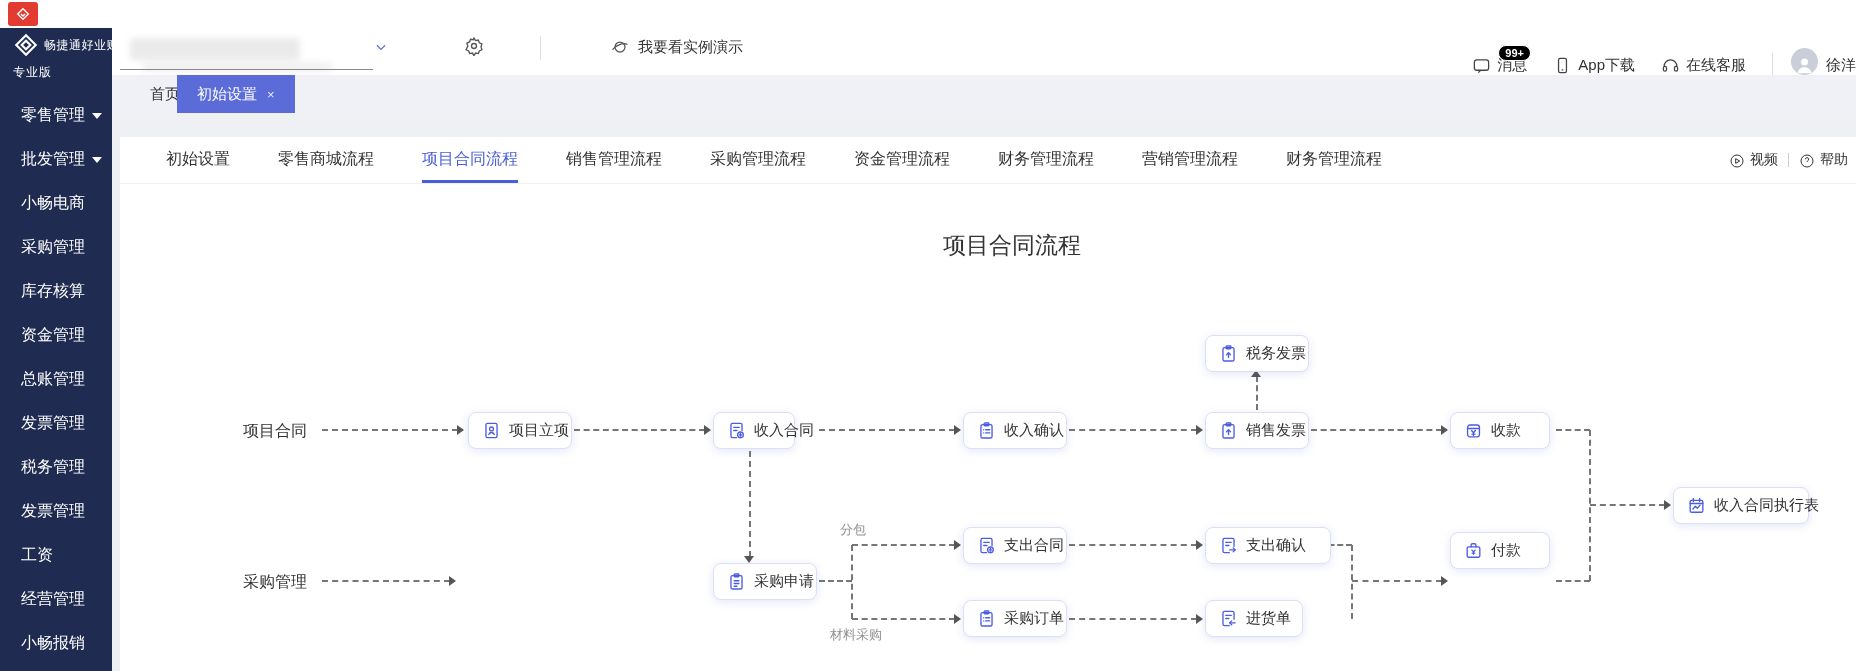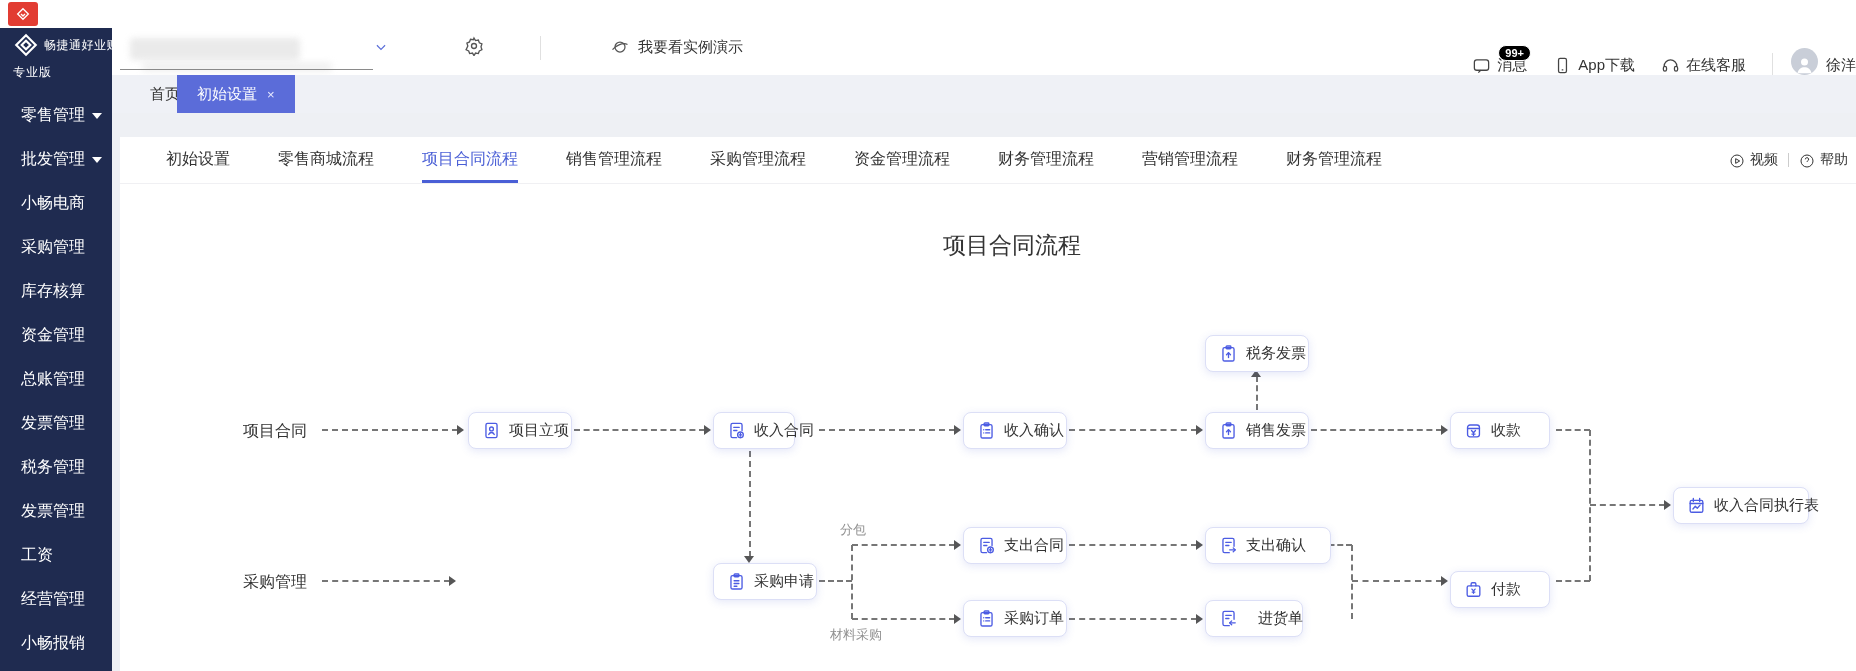--- a/index.html
+++ b/index.html
@@ -356,30 +356,30 @@
         <span class="fnode-label">支出确认</span>
       </div>
       <div class="fnode" style="left: 963px; top: 600px; width: 104px;">
         <span class="node-icon"><svg viewBox="0 0 24 24">
             <rect x="5" y="4.5" width="14" height="17" rx="2"></rect>
             <rect x="9" y="2.5" width="6" height="3.5" rx="1"></rect>
             <path d="M8.5 11h.01M11 11h5M8.5 15h.01M11 15h5"></path>
           </svg></span>
         <span class="fnode-label">采购订单</span>
       </div>
-      <div class="fnode" style="left: 1205px; top: 600px; width: 98px; gap: 12px;">
+      <div class="fnode" style="left: 1205px; top: 600px; width: 98px;">
         <span class="node-icon"><svg viewBox="0 0 24 24">
             <path d="M19 13V5a2 2 0 0 0-2-2H7a2 2 0 0 0-2 2v14a2 2 0 0 0 2 2h6"></path>
             <path d="M8.5 8h7M8.5 12h4"></path>
             <path d="M20.5 17.5h-7"></path>
             <path d="M16 15l-2.5 2.5L16 20"></path>
           </svg></span>
         <span class="fnode-label">进货单</span>
       </div>
-      <div class="fnode" style="left: 1450px; top: 571px; width: 100px;">
+      <div class="fnode" style="left: 1450px; top: 532px; width: 100px;">
         <span class="node-icon"><svg viewBox="0 0 24 24">
             <rect x="4" y="7.5" width="16" height="13" rx="2"></rect>
             <path d="M9 7.5V5a1.5 1.5 0 0 1 1.5-1.5h3A1.5 1.5 0 0 1 15 5v2.5"></path>
             <path d="M10 11.5l2 2.3 2-2.3M12 13.8v3M10.3 15.3h3.4"></path>
           </svg></span>
         <span class="fnode-label">付款</span>
       </div>
       <div class="fnode" style="left: 1673px; top: 487px; width: 136px;">
         <span class="node-icon"><svg viewBox="0 0 24 24">
             <rect x="4" y="5.5" width="16" height="15" rx="2"></rect>

